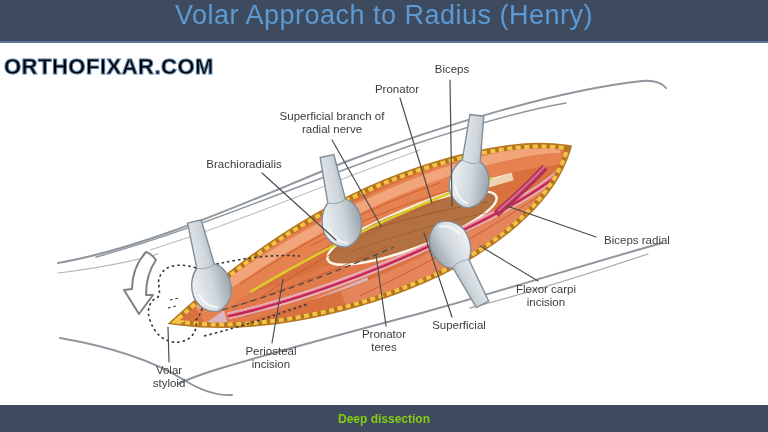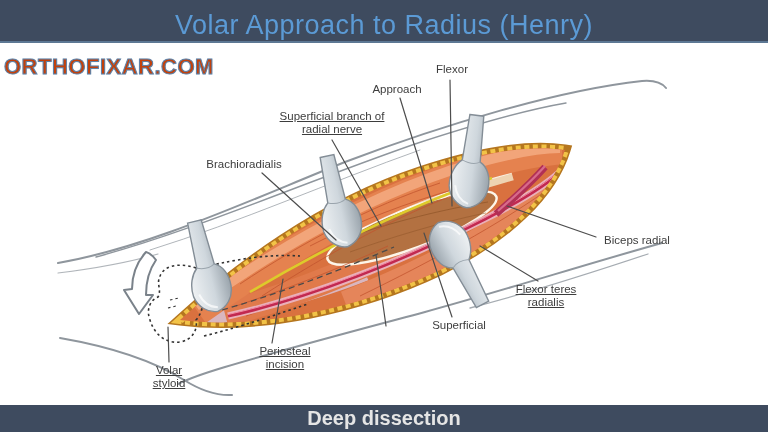--- a/index.html
+++ b/index.html
@@ -4,48 +4,48 @@
 <style>
   html,body{margin:0;padding:0;background:#ffffff;}
   #stage{
     position:relative;width:768px;height:432px;overflow:hidden;
     background:#ffffff;font-family:"Liberation Sans",sans-serif;
   }
   
   .top-bar{
     position:absolute;left:0;top:0;width:768px;height:41px;
     background:#3e4b5f;border-bottom:2px solid #5d7894;
-    display:flex;align-items:flex-end;justify-content:center;
+    display:flex;align-items:flex-start;justify-content:center;
   }
   .top-bar .title{
     color:#5b9ad5;font-size:27px;letter-spacing:.5px;font-weight:400;
     white-space:nowrap;
   }
   .bottom-bar{
     position:absolute;left:0;bottom:0;width:768px;height:27px;
     background:#3e4b5f;display:flex;align-items:center;justify-content:center;
   }
   .bottom-bar .caption{
-    color:#e5e5e5;font-size:20px;font-weight:700;white-space:nowrap;
+    color:#84cc16;font-size:12px;font-weight:700;white-space:nowrap;
   }
   
   .watermark{
     position:absolute;left:4px;top:54px;
     font-size:22px;font-weight:800;letter-spacing:.5px;
-    color:#c2410c;-webkit-text-stroke:1px #5e82a8;
+    color:#000000;-webkit-text-stroke:1px #5e82a8;
     text-shadow:0 0 1px #5e82a8;white-space:nowrap;
   }
   
   .figure-svg{position:absolute;left:0;top:0;}
   .anno{
     position:absolute;transform:translateX(-50%);
     color:#3d3d3d;font-size:11.5px;line-height:1.13;text-align:center;
     white-space:nowrap;
   }
-  .anno.wrap{white-space:normal;text-decoration:underline;}
+  .anno.wrap{white-space:normal;}
 </style>
 </head>
 <body>
 
 <div id="stage">
 
   <div class="top-bar">
     <div class="title">Volar Approach to Radius (Henry)</div>
   </div>
 
@@ -141,27 +141,28 @@
       <line x1="262" y1="173" x2="336" y2="240"></line>
       <line x1="596" y1="237" x2="507" y2="206"></line>
       <line x1="538" y1="281" x2="480" y2="246"></line>
       <line x1="452" y1="317" x2="424" y2="233"></line>
       <line x1="386" y1="326" x2="376" y2="255"></line>
       <line x1="272" y1="343" x2="283" y2="279"></line>
       <line x1="169" y1="362" x2="168" y2="327"></line>
     </g>
   </svg>
 
-  <div class="anno" style="left:452px;top:63px">Flexor</div>
-  <div class="anno" style="left:397px;top:83px">Approach</div>
+  <div class="anno" style="left:452px;top:63px">Biceps</div>
+  <div class="anno" style="left:397px;top:83px">Pronator</div>
   <div class="anno wrap" style="left:332px;top:110px;width:118px">Superficial branch of radial nerve</div>
   <div class="anno" style="left:244px;top:158px">Brachioradialis</div>
   <div class="anno" style="left:637px;top:234px">Biceps radial</div>
-  <div class="anno wrap" style="left:546px;top:283px;width:76px">Flexor teres radialis</div>
+  <div class="anno wrap" style="left:546px;top:283px;width:76px">Flexor carpi incision</div>
   <div class="anno" style="left:459px;top:319px">Superficial</div>
-  <div class="anno wrap" style="left:285px;top:345px;width:68px">Periosteal incision</div>
+  <div class="anno wrap" style="left:384px;top:328px;width:60px">Pronator teres</div>
+  <div class="anno wrap" style="left:271px;top:345px;width:68px">Periosteal incision</div>
   <div class="anno wrap" style="left:169px;top:364px;width:50px">Volar styloid</div>
 
   <div class="bottom-bar">
     <div class="caption">Deep dissection</div>
   </div>
 
 </div>
 
 </body></html>

